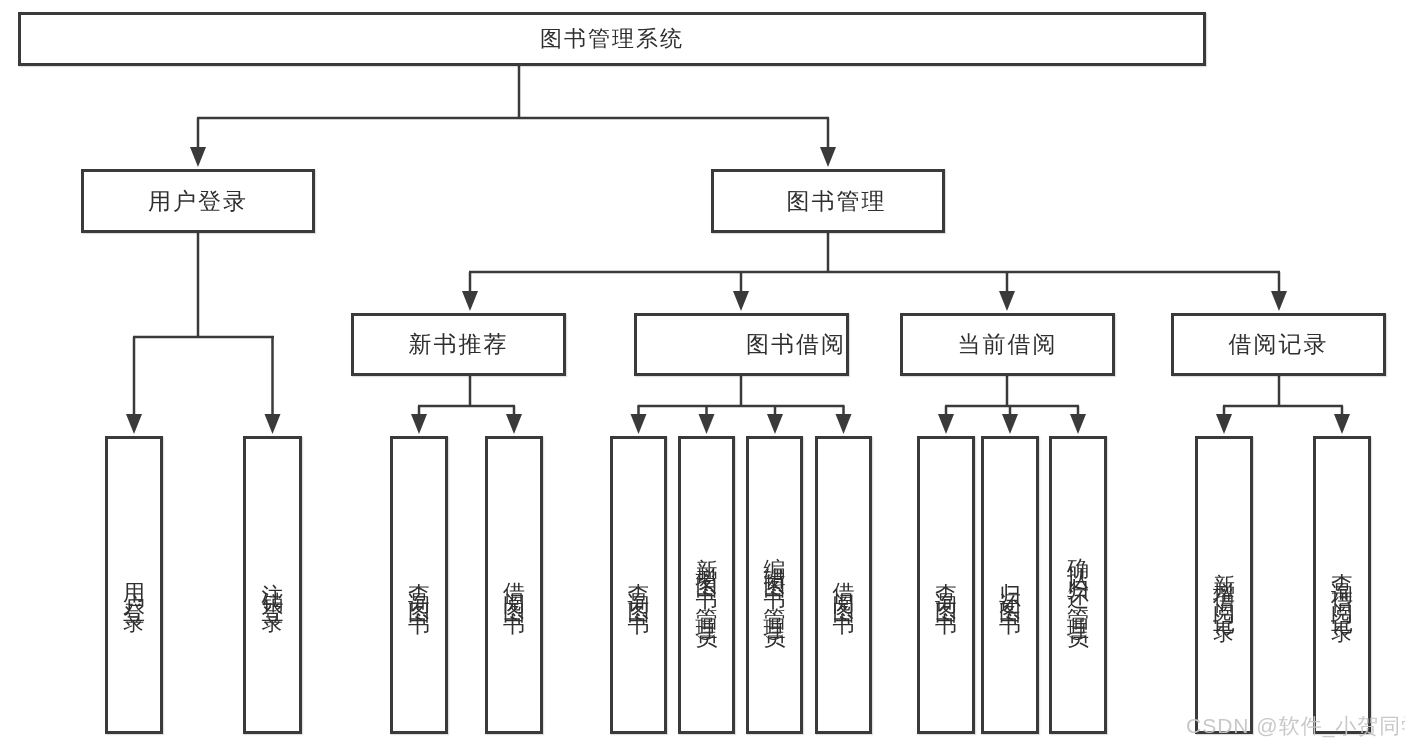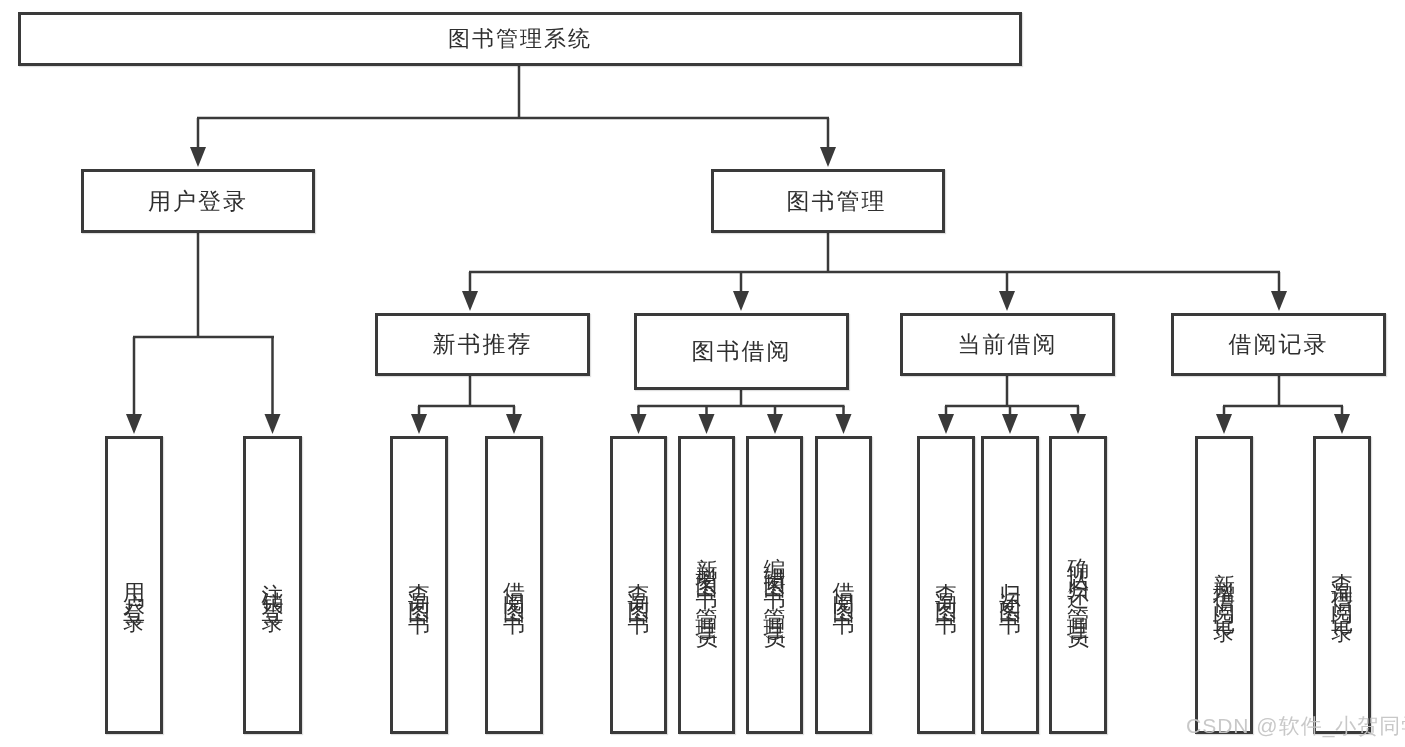--- a/index.html
+++ b/index.html
@@ -125,35 +125,35 @@
       <polygon points="767,414 783,414 775,434"></polygon>
       <polygon points="835.5,414 851.5,414 843.5,434"></polygon>
       <polygon points="938,414 954,414 946,434"></polygon>
       <polygon points="1002,414 1018,414 1010,434"></polygon>
       <polygon points="1070,414 1086,414 1078,434"></polygon>
       <polygon points="1216,414 1232,414 1224,434"></polygon>
       <polygon points="1334,414 1350,414 1342,434"></polygon>
     </g>
   </svg>
 
-  <div class="node hbox root" style="left:18px; top:12px; width:1004px; height:54px;">
+  <div class="node hbox root" style="left:18px; top:12px; width:1188px; height:54px;">
     <span>图书管理系统</span>
   </div>
 
   <div class="node hbox" style="left:81px; top:169px; width:234px; height:64px;">
     <span>用户登录</span>
   </div>
   <div class="node hbox" style="left:711px; top:169px; width:234px; height:64px;padding-left:17px;">
     <span>图书管理</span>
   </div>
 
-  <div class="node hbox" style="left:375px; top:313px; width:215px; height:63px;">
+  <div class="node hbox" style="left:351px; top:313px; width:215px; height:63px;">
     <span>新书推荐</span>
   </div>
-  <div class="node hbox" style="left:634px; top:313px; width:215px; height:77px;">
+  <div class="node hbox" style="left:634px; top:313px; width:215px; height:63px;justify-content:flex-end;">
     <span>图书借阅</span>
   </div>
   <div class="node hbox" style="left:1171px; top:313px; width:215px; height:63px;">
     <span>借阅记录</span>
   </div>
   <div class="node hbox" style="left:900px; top:313px; width:215px; height:63px;">
     <span>当前借阅</span>
   </div>
 
   <div class="node vbox" style="left:105px; top:436px; width:58px; height:298px;">

